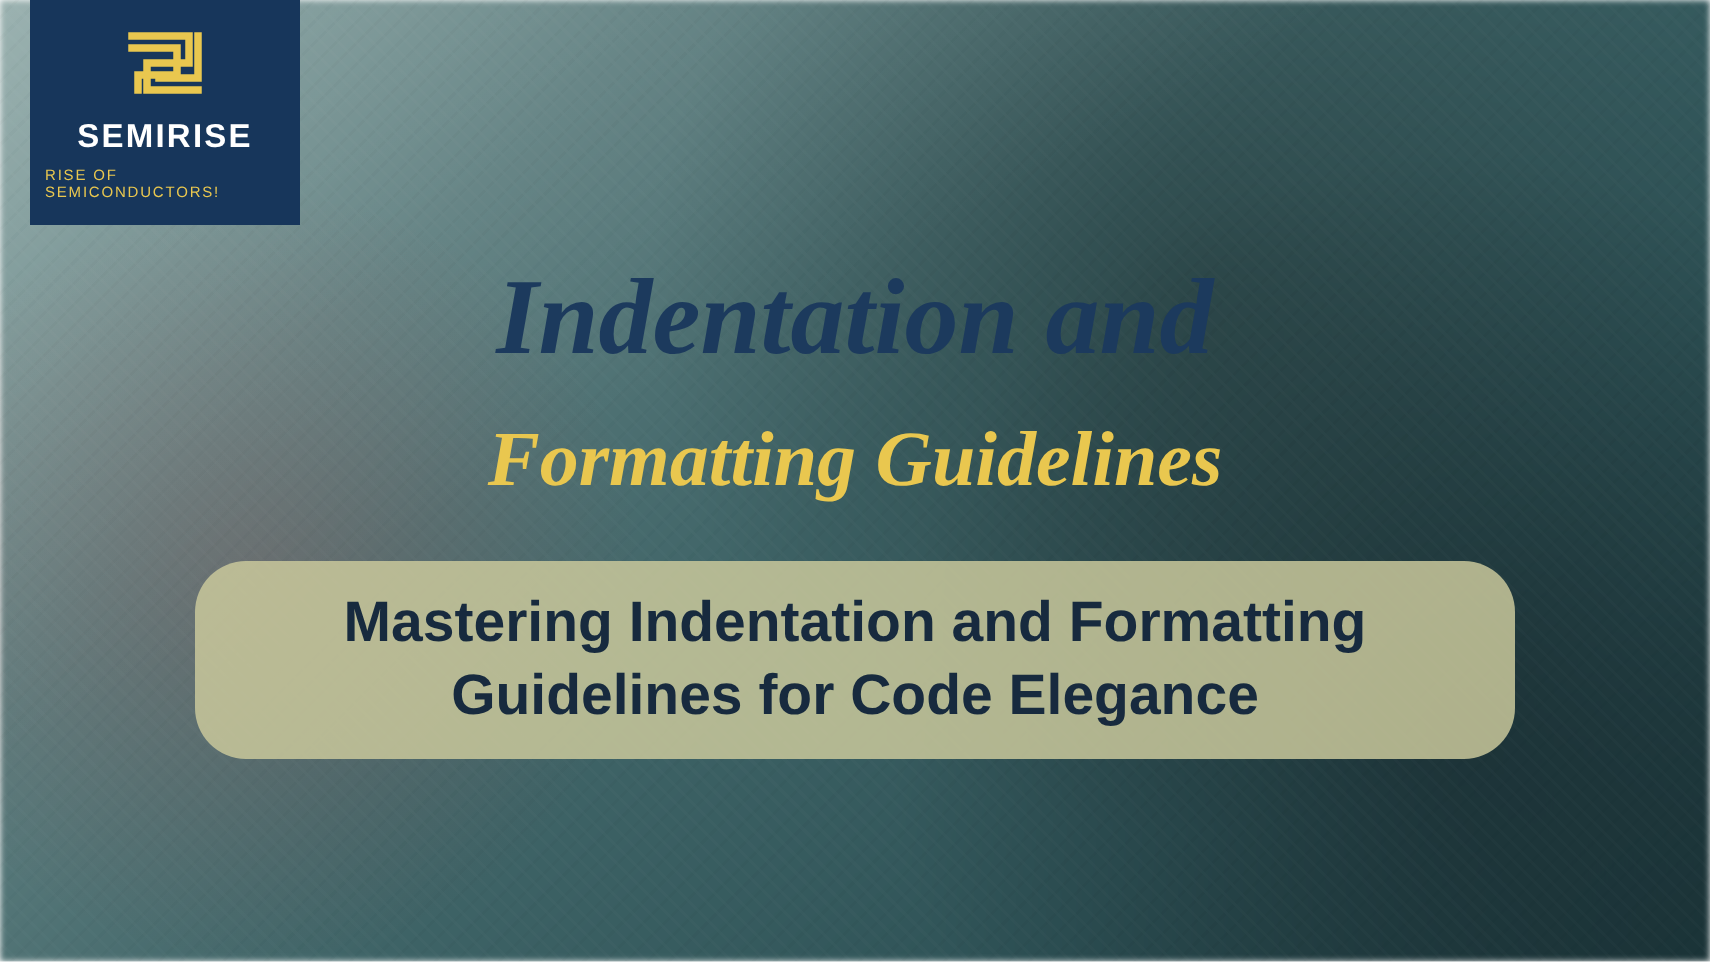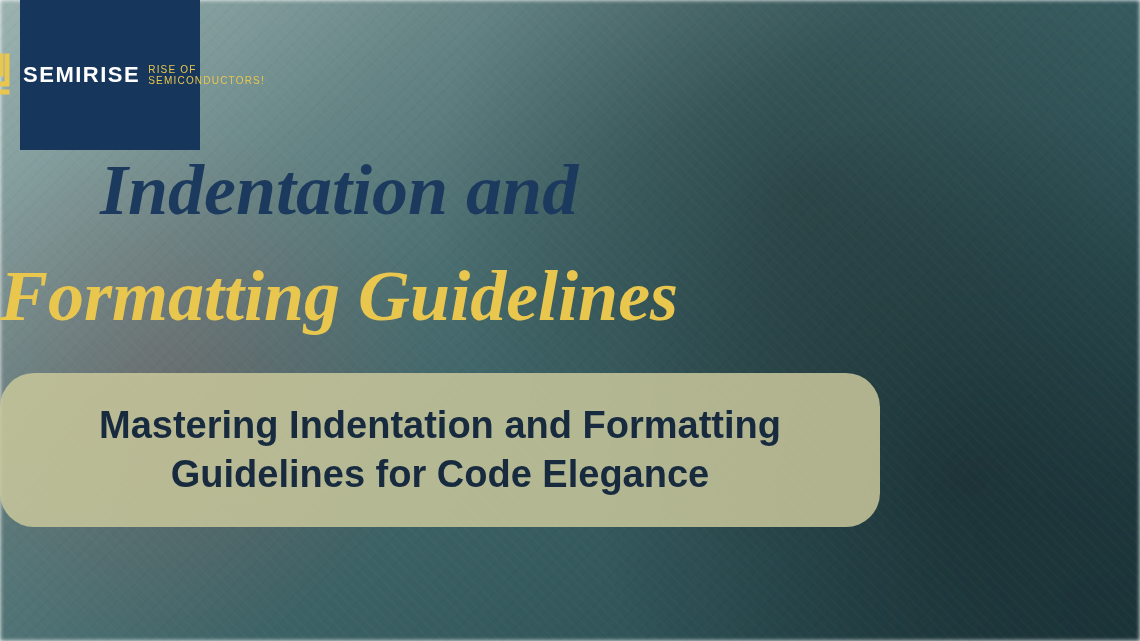--- a/index.html
+++ b/index.html
@@ -33,20 +33,21 @@
         repeating-linear-gradient(-45deg, rgba(0,0,0,0.15) 0 2px, transparent 2px 10px);
     }
     .logo {
       position: absolute;
       top: 0;
       left: 20px;
       width: 180px;
       height: 150px;
       background: #17365b;
       display: flex;
+      flex-direction: column;
       align-items: center;
       justify-content: center;
       gap: 8px;
       padding: 10px;
     }
     .logo-mark svg { display: block; }
     .logo-name {
       font-family: "Arial Black", Arial, sans-serif;
       font-weight: 900;
       font-size: 22px;
@@ -59,46 +60,46 @@
       font-size: 10px;
       letter-spacing: 1.2px;
       color: #e9c74f;
       font-style: normal;
     }
     .content {
       position: absolute;
       inset: 0;
       display: flex;
       flex-direction: column;
-      align-items: flex-start;
+      align-items: center;
       justify-content: center;
       padding-top: 40px;
       gap: 21px;
     }
     .title-line-1 {
       font-style: italic;
       font-weight: 800;
       font-size: 72px;
       color: #1c3a5d;
       text-align: center;
       line-height: 1;
     }
     .title-line-2 {
       font-style: italic;
       font-weight: 800;
-      font-size: 72px;
+      font-size: 52px;
       color: #e9c74f;
       text-align: center;
       line-height: 1;
       margin-top: 34px;
     }
     .subtitle-pill {
       background: rgba(201, 200, 155, 0.85);
       border-radius: 34px;
-      padding: 28px 44px;
+      padding: 17px 44px;
       max-width: 880px;
       margin-top: 20px;
     }
     .subtitle-text {
       font-family: "Segoe UI", "Helvetica Neue", Arial, sans-serif;
       font-style: normal;
       font-weight: 700;
       font-size: 38px;
       line-height: 1.28;
       color: #172a3e;

